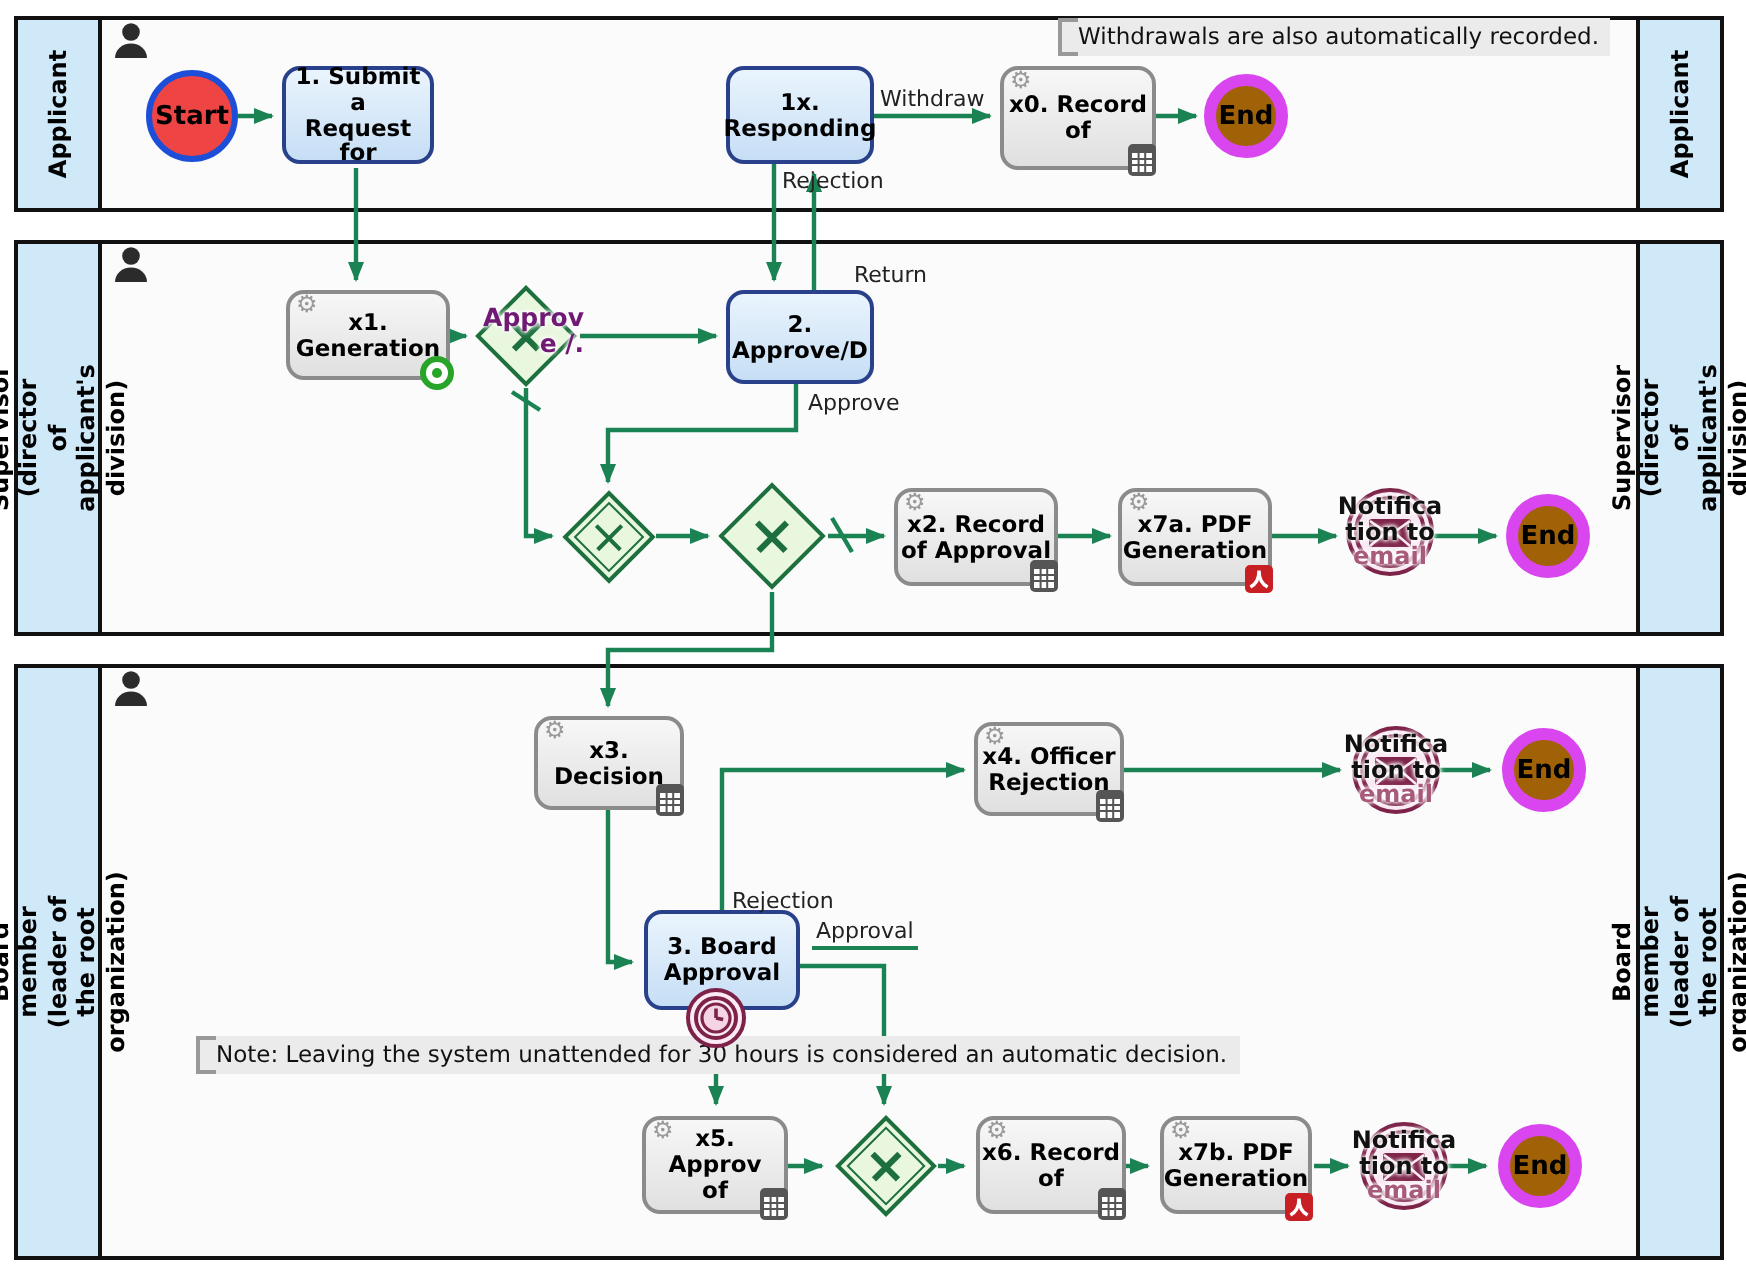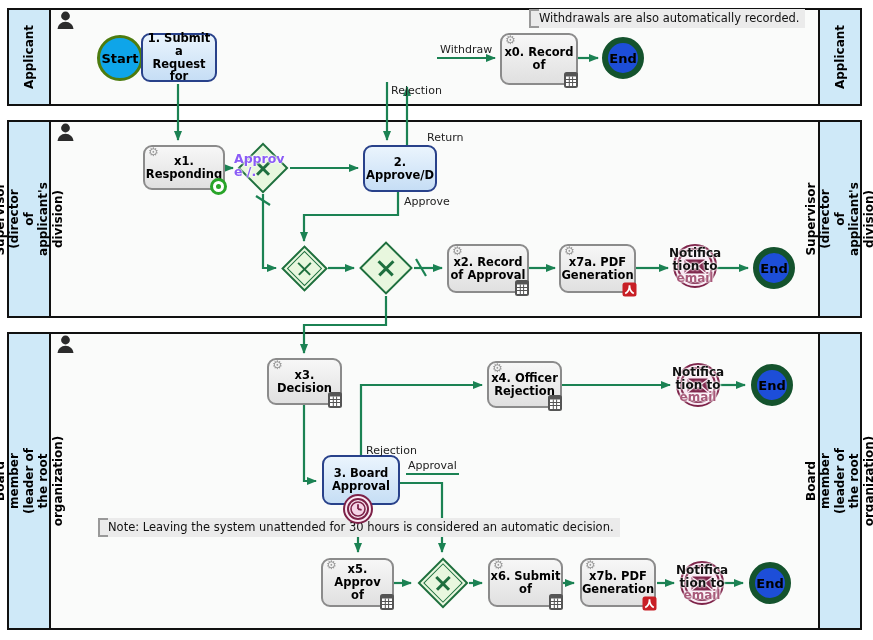--- a/index.html
+++ b/index.html
@@ -17,34 +17,34 @@
   .gear{position:absolute;top:-1px;left:3px;font-size:12px;color:#9a9a9a;font-weight:normal;line-height:1;}
   .cornerR{position:absolute;right:-3px;bottom:-6px;line-height:0;}
   .statusdot{position:absolute;right:-4px;bottom:-7px;width:11px;height:11px;border:3.5px solid #28a428;border-radius:50%;background:#fff;}
   .statusdot::after{content:"";position:absolute;left:3px;top:3px;width:5px;height:5px;border-radius:50%;background:#28a428;}
   .gw{position:absolute;transform:rotate(45deg);background:#e8f7de;border:2px solid #1e6f3e;box-sizing:border-box;z-index:3;}
   .gw .inner{position:absolute;inset:2px;border:1.5px solid #1e6f3e;}
   .gw .xh,.gw .xv{position:absolute;background:#1e6f3e;}
   .gw .xh{left:22%;right:22%;top:50%;height:2.5px;margin-top:-1px;}
   .gw .xv{top:22%;bottom:22%;left:50%;width:2.5px;margin-left:-1px;}
   .event{position:absolute;border-radius:50%;display:flex;align-items:center;justify-content:center;font-weight:bold;font-size:13px;color:#000;box-sizing:border-box;z-index:3;}
-  .ev-start{width:46px;height:46px;border:3px solid #4d7c0f;background:#0ea5e9;margin-left:24px;}
-  .ev-end{width:42px;height:42px;border:6px solid #14532d;background:#1d4ed8;}
+  .ev-start{width:46px;height:46px;border:3px solid #1d4ed8;background:#ef4444;}
+  .ev-end{width:42px;height:42px;border:6px solid #d946ef;background:#a16207;}
   .ev-notif{width:44px;height:44px;border:2px solid #7d2248;background:#f9e9f3;}
   .ev-notif .ring{position:absolute;inset:2px;border:2px solid #7d2248;border-radius:50%;display:flex;align-items:center;justify-content:center;}
   .notif-label{position:absolute;left:50%;top:50%;transform:translate(-50%,-50%);font-weight:bold;font-size:12px;line-height:1.06;text-align:center;color:#111;z-index:5;text-shadow:0 0 2px #fff,0 0 2px #fff,0 0 3px #fff;width:64px;}
   .notif-label .topline{white-space:pre-line;display:block;}
   .notif-label .email{display:block;color:#a85a7a;}
   .ev-timer{position:absolute;width:30px;height:30px;border:2px solid #7d2248;background:#fbeaf4;border-radius:50%;box-sizing:border-box;z-index:4;}
   .ev-timer .ring{position:absolute;inset:2px;border:2px solid #7d2248;border-radius:50%;display:flex;align-items:center;justify-content:center;}
   .anno{position:absolute;background:#ebebeb;color:#111;font-size:11.5px;padding:2px 6px 3px 8px;white-space:nowrap;border-left:2px solid #999;z-index:4;}
   .anno::before,.anno::after{content:"";position:absolute;left:0;width:8px;height:2px;background:#999;}
   .anno::before{top:0;} .anno::after{bottom:0;}
   .elabel{position:absolute;font-size:11px;color:#222;z-index:5;white-space:nowrap;}
-  .gwlabel{position:absolute;font-weight:bold;font-size:12.5px;line-height:1.05;text-align:left;white-space:pre-line;color:#8b5cf6;z-index:5;text-shadow:0 0 2px #fff,0 0 2px #fff,0 0 3px #fff;}
+  .gwlabel{position:absolute;font-weight:bold;font-size:12.5px;line-height:1.05;text-align:right;white-space:pre-line;color:#701a75;z-index:5;text-shadow:0 0 2px #fff,0 0 2px #fff,0 0 3px #fff;}
   .person{position:absolute;z-index:3;line-height:0;}
 </style>
 </head>
 <body>
 
 <div class="stage">
 
   <div class="pool" style="top:8px;height:98px;">
     <div class="band left">
         <div class="vtext" style="white-space: pre-line;">Applicant</div>
@@ -129,38 +129,42 @@
   <div class="anno" style="left:497px;top:9px;margin-left:32px;"><span>Withdrawals are also automatically recorded.</span></div>
   <div class="anno" style="left:98px;top:518px;"><span>Note: Leaving the system unattended for 30 hours is considered an automatic decision.</span></div>
 
   <div class="event ev-start" style="left:73px;top:35px;">
       <span>Start</span>
     </div>
   <div class="task blue" style="left:141px;top:33px;width:76px;height:49px;">
       <span class="tlabel" style="white-space: pre-line;">1. Submit a
 Request for</span>
     </div>
+  <div class="task blue" style="left:363px;top:33px;width:74px;height:49px;">
+      <span class="tlabel" style="white-space: pre-line;">1x.
+Responding</span>
+    </div>
   <div class="task gray" style="left:500px;top:33px;width:78px;height:52px;">
     <span class="gear">⚙</span>
     <span class="tlabel" style="white-space: pre-line;">x0. Record
 of</span>
     <span class="cornerR"><svg width="16" height="18" viewBox="0 0 16 18">
           <rect x="1" y="1" width="14" height="16" rx="2.5" fill="#555"></rect>
           <rect x="3" y="5.5" width="10" height="9.5" fill="#fff"></rect>
           <path d="M3 8.5h10M3 11.5h10M6.3 5.5v9.5M9.6 5.5v9.5" stroke="#555" stroke-width="1"></path>
         </svg></span>
   </div>
   <div class="event ev-end" style="left:602px;top:37px;">
       <span>End</span>
     </div>
 
   <div class="task gray" style="left:143px;top:145px;width:82px;height:45px;">
     <span class="gear">⚙</span>
     <span class="tlabel" style="white-space: pre-line;">x1.
-Responding</span>
+Generation</span>
     <span class="statusdot"></span>
   </div>
   <div class="gw" style="left:245px;top:150px;width:36px;height:36px;">
       <span class="xh"></span>
       <span class="xv"></span>
     </div>
   <div class="gwlabel" style="left: 234px; top: 152px; width: 58px; white-space: pre-line;">Approv
 e /.</div>
   <div class="task blue" style="left:363px;top:145px;width:74px;height:47px;">
       <span class="tlabel" style="white-space: pre-line;">2.
@@ -271,21 +275,21 @@
           <path d="M3 8.5h10M3 11.5h10M6.3 5.5v9.5M9.6 5.5v9.5" stroke="#555" stroke-width="1"></path>
         </svg></span>
   </div>
   <div class="gw" style="left:425px;top:565px;width:36px;height:36px;">
       <span class="inner"></span>
       <span class="xh"></span>
       <span class="xv"></span>
     </div>
   <div class="task gray" style="left:488px;top:558px;width:75px;height:49px;">
     <span class="gear">⚙</span>
-    <span class="tlabel" style="white-space: pre-line;">x6. Submit
+    <span class="tlabel" style="white-space: pre-line;">x6. Record
 of</span>
     <span class="cornerR"><svg width="16" height="18" viewBox="0 0 16 18">
           <rect x="1" y="1" width="14" height="16" rx="2.5" fill="#555"></rect>
           <rect x="3" y="5.5" width="10" height="9.5" fill="#fff"></rect>
           <path d="M3 8.5h10M3 11.5h10M6.3 5.5v9.5M9.6 5.5v9.5" stroke="#555" stroke-width="1"></path>
         </svg></span>
   </div>
   <div class="task gray" style="left:580px;top:558px;width:76px;height:49px;">
     <span class="gear">⚙</span>
     <span class="tlabel" style="white-space: pre-line;">x7b. PDF

